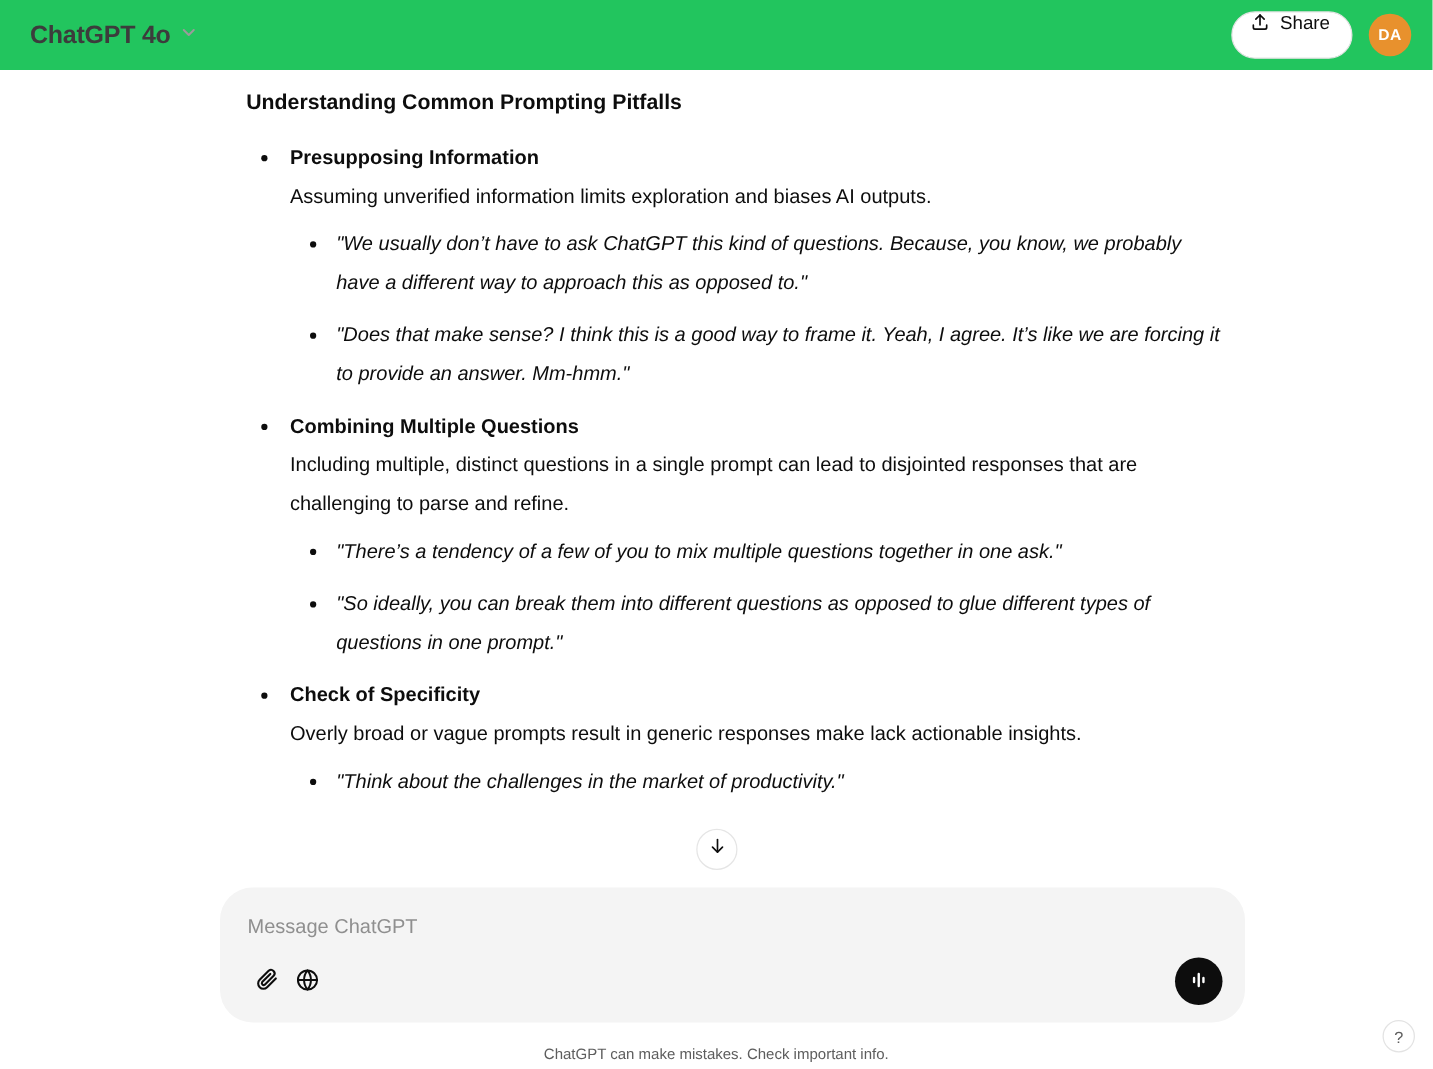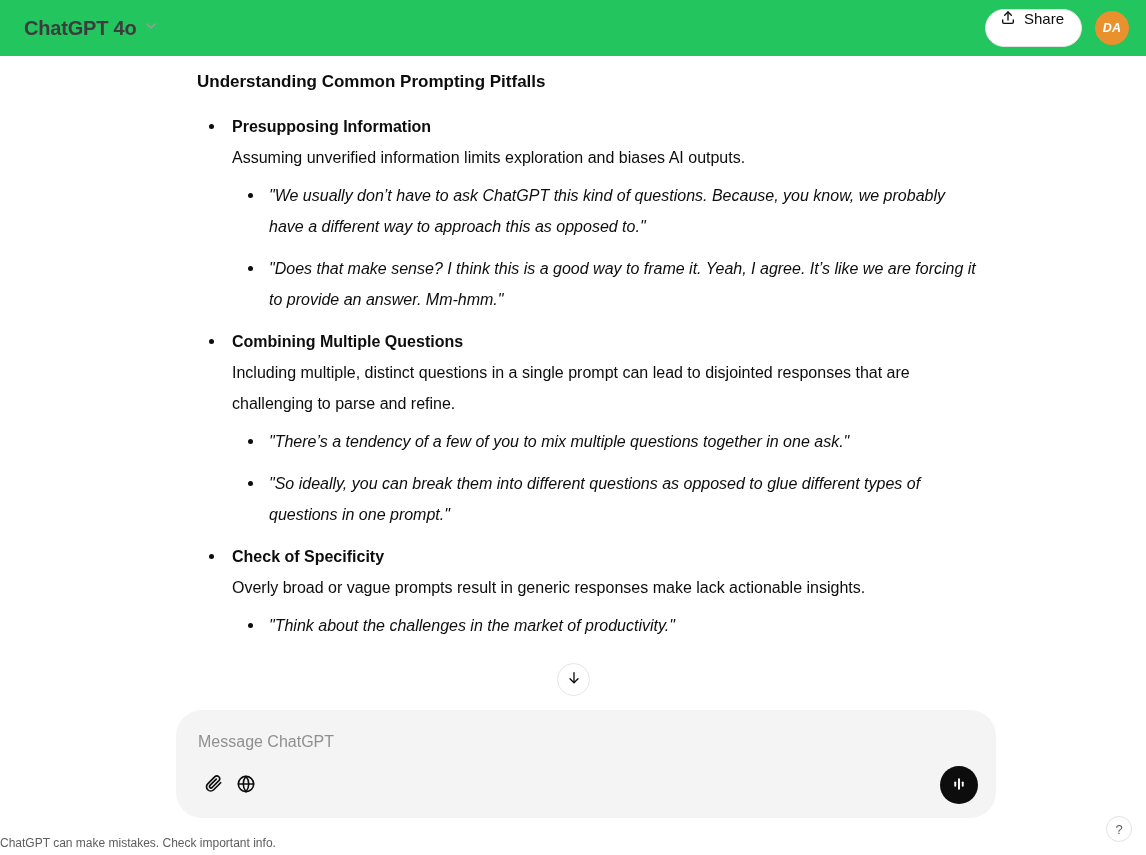--- a/index.html
+++ b/index.html
@@ -67,21 +67,20 @@
     border-radius: 50%;
     background: #e8912d;
     color: #ffffff;
     font-size: 12.5px;
     font-weight: 600;
     display: flex;
     align-items: center;
     justify-content: center;
     letter-spacing: 0.3px;
     cursor: pointer;
-    font-style: italic;
   }
 
   
   .scroll-area {
     position: absolute;
     top: 56px; left: 16px;
     width: 1146px; height: 655px;
     overflow: hidden;
   }
   .message {
@@ -214,21 +213,21 @@
     align-items: center;
     justify-content: center;
     cursor: pointer;
     border: none;
     padding: 0;
   }
   .disclaimer {
     position: absolute;
     left: 0; bottom: 5px;
     width: 1146px;
-    text-align: left;
+    text-align: center;
     font-size: 12px;
     color: #5d5d5d;
   }
   .help-btn {
     position: absolute;
     right: 12px; bottom: 13px;
     width: 26px; height: 26px;
     border-radius: 50%;
     border: 1px solid #e3e3e3;
     background: #ffffff;

